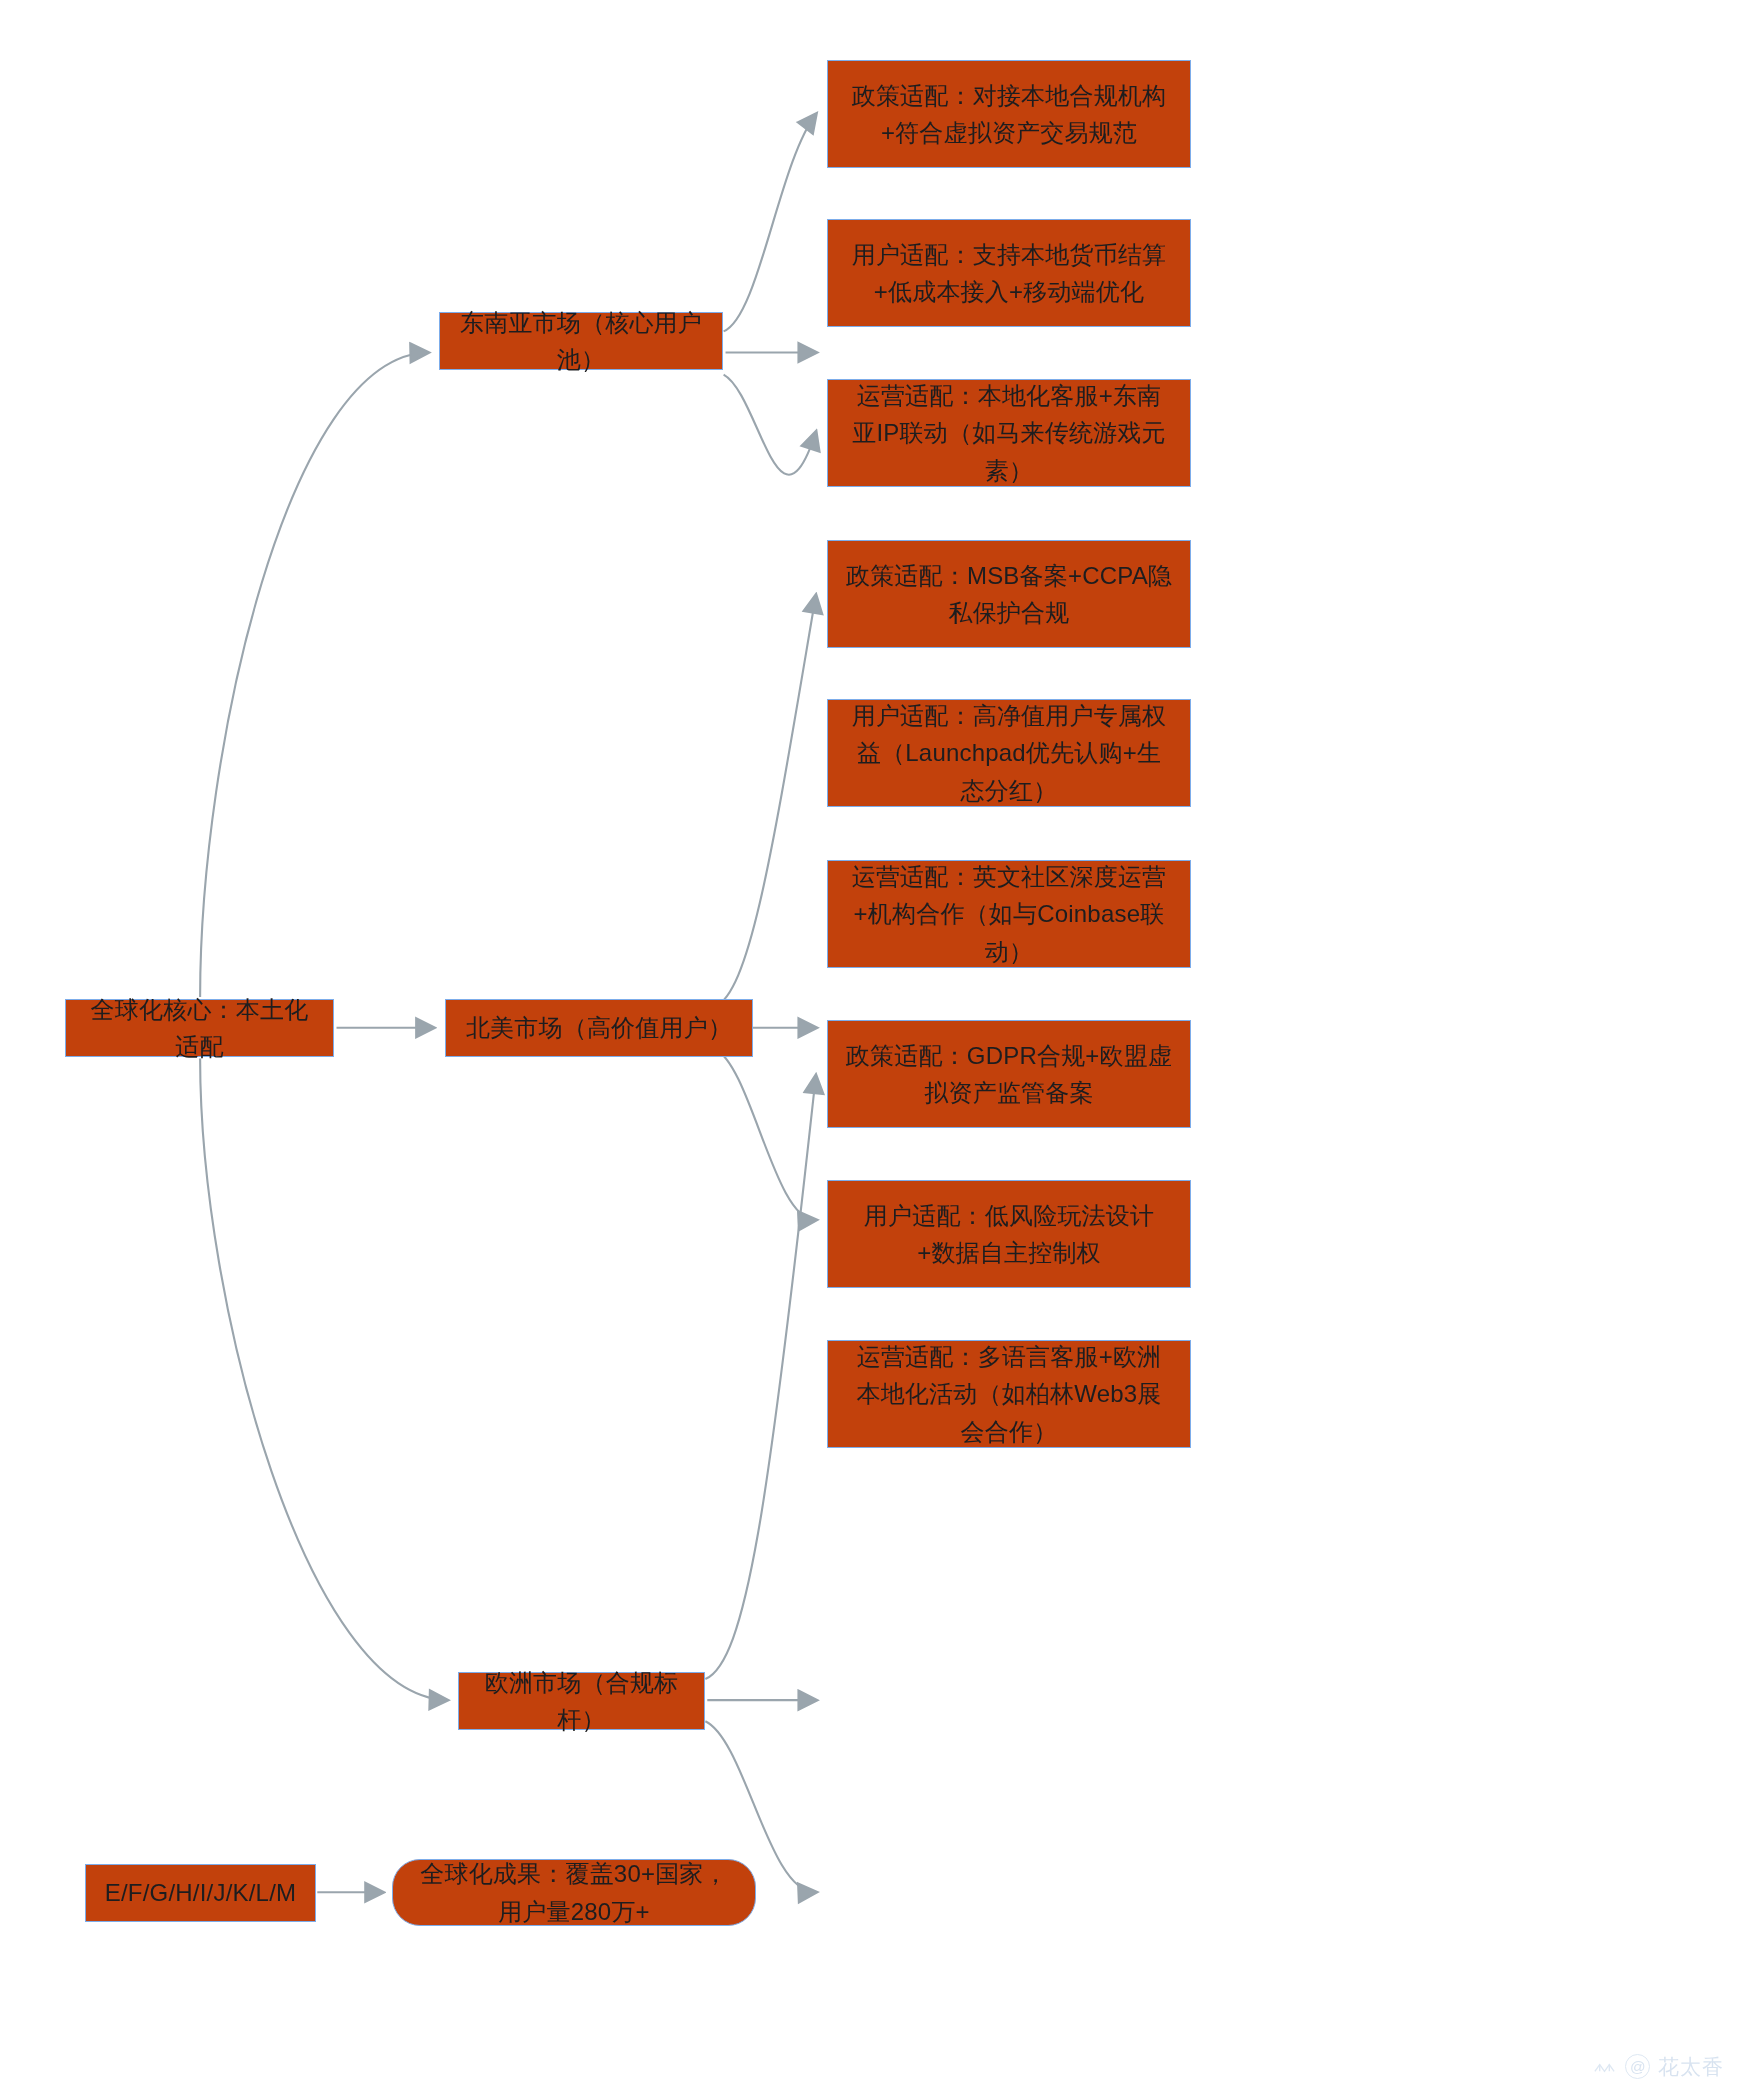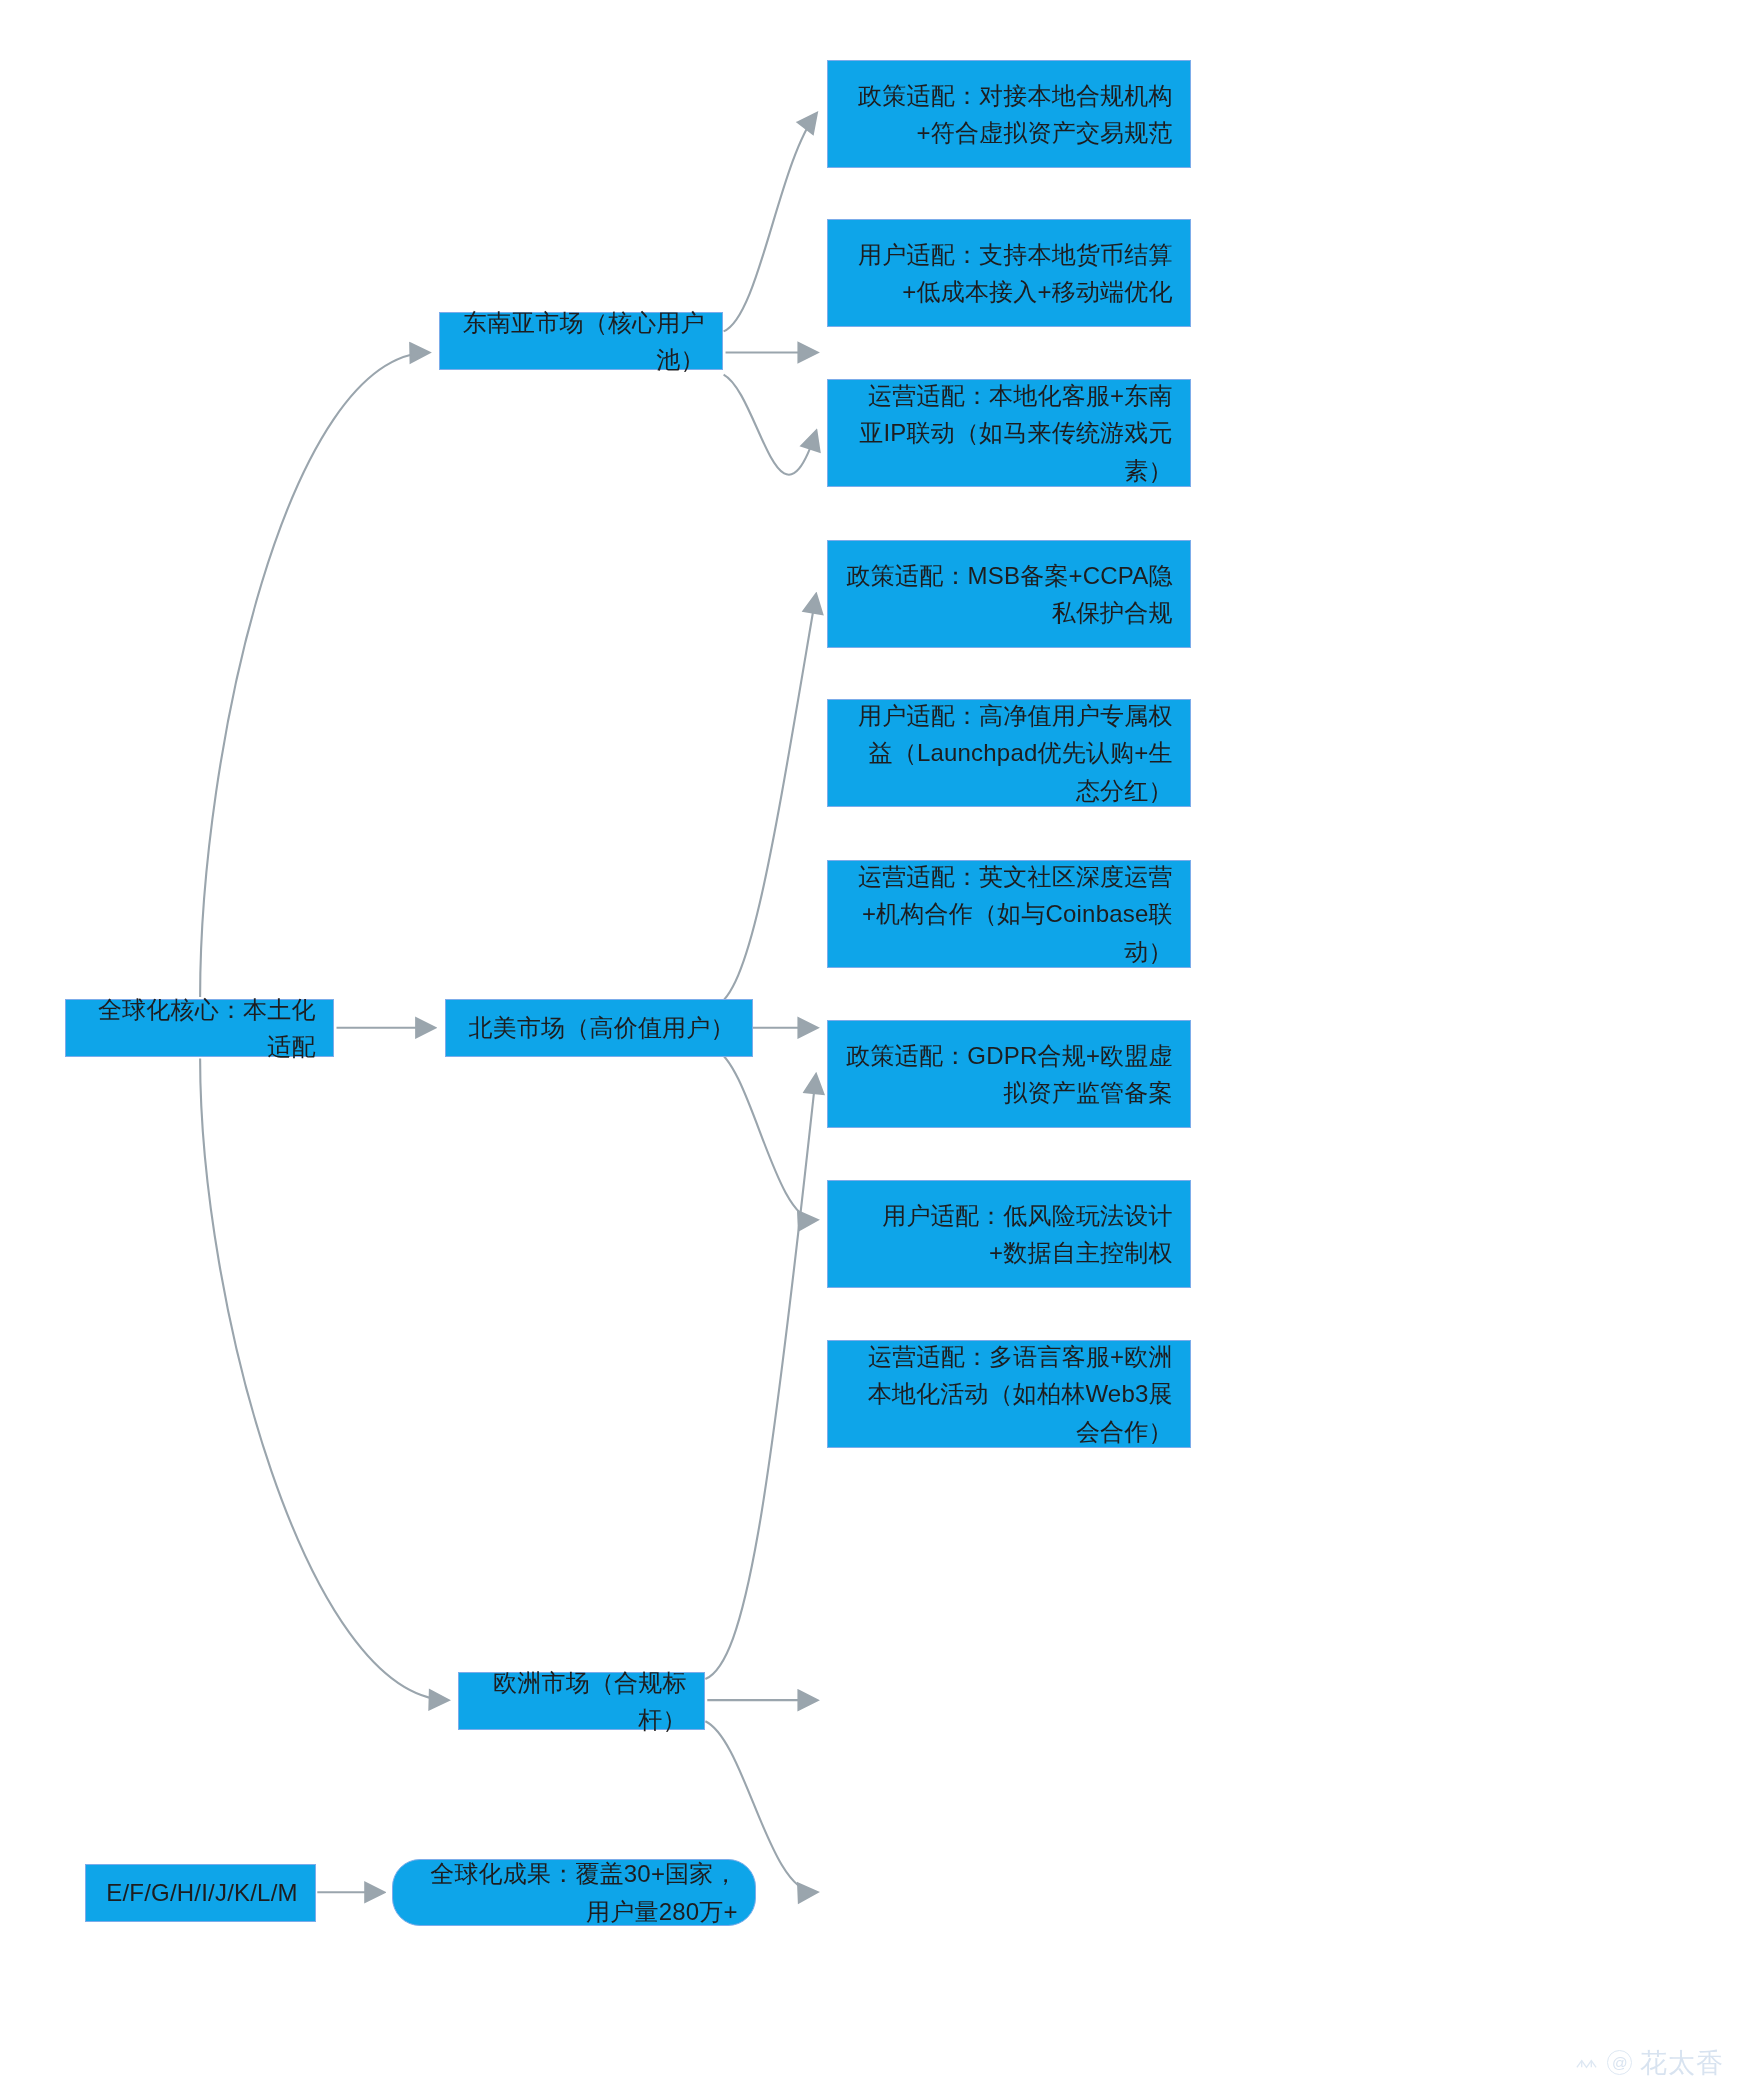--- a/index.html
+++ b/index.html
@@ -16,26 +16,26 @@
   }
   #edges{
     position:absolute;
     left:0;top:0;
     width:1745px;height:2094px;
     pointer-events:none;
   }
   .node{
     position:absolute;
     box-sizing:border-box;
-    background:#0ea5e9;
+    background:#c2410c;
     border:1.9px solid #7cacea;
     display:flex;
     align-items:center;
     justify-content:center;
-    text-align:right;
+    text-align:center;
     color:#1d1d1f;
     font-size:24px;
     line-height:1.55;
     padding:5.8px 17.3px;
     letter-spacing:0.2px;
   }
   .node .txt{display:block;width:100%;}
   .watermark{
     position:absolute;
     right:21px;
@@ -55,21 +55,21 @@
   .watermark .wm-at{
     display:inline-flex;
     align-items:center;
     justify-content:center;
     width:23px;height:23px;
     border:1.5px solid #c2d4e8;
     border-radius:50%;
     font-size:15.4px;
     line-height:1;
   }
-  .watermark .wm-name{font-size:27px;letter-spacing:1px;}
+  .watermark .wm-name{font-size:21px;letter-spacing:1px;}
 </style>
 </head>
 <body>
 
 <div id="canvas">
 
   <svg id="edges" viewBox="0 0 1816 2180" width="1745" height="2094">
     <defs>
       <marker id="arrow" viewBox="0 0 12 12" refX="10" refY="6" markerWidth="11" markerHeight="11" orient="auto-start-reverse">
         <path d="M 1 1 L 11 6 L 1 11 z" fill="#9aa5ad" stroke="#9aa5ad" stroke-width="1"></path>

